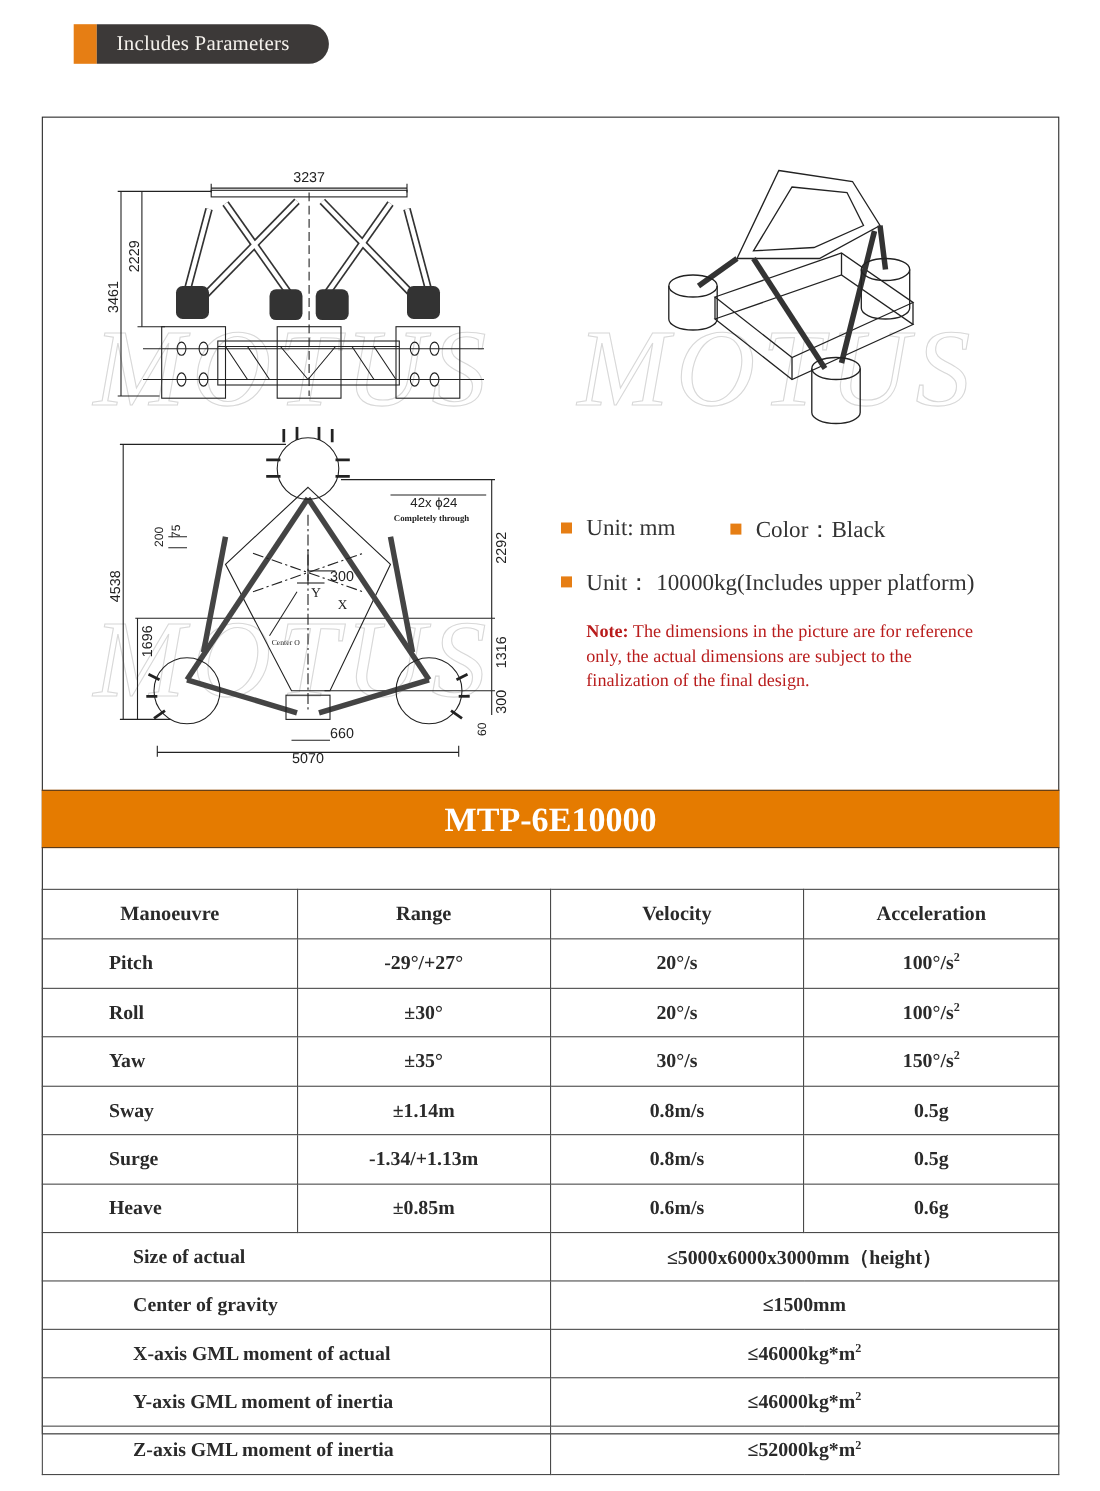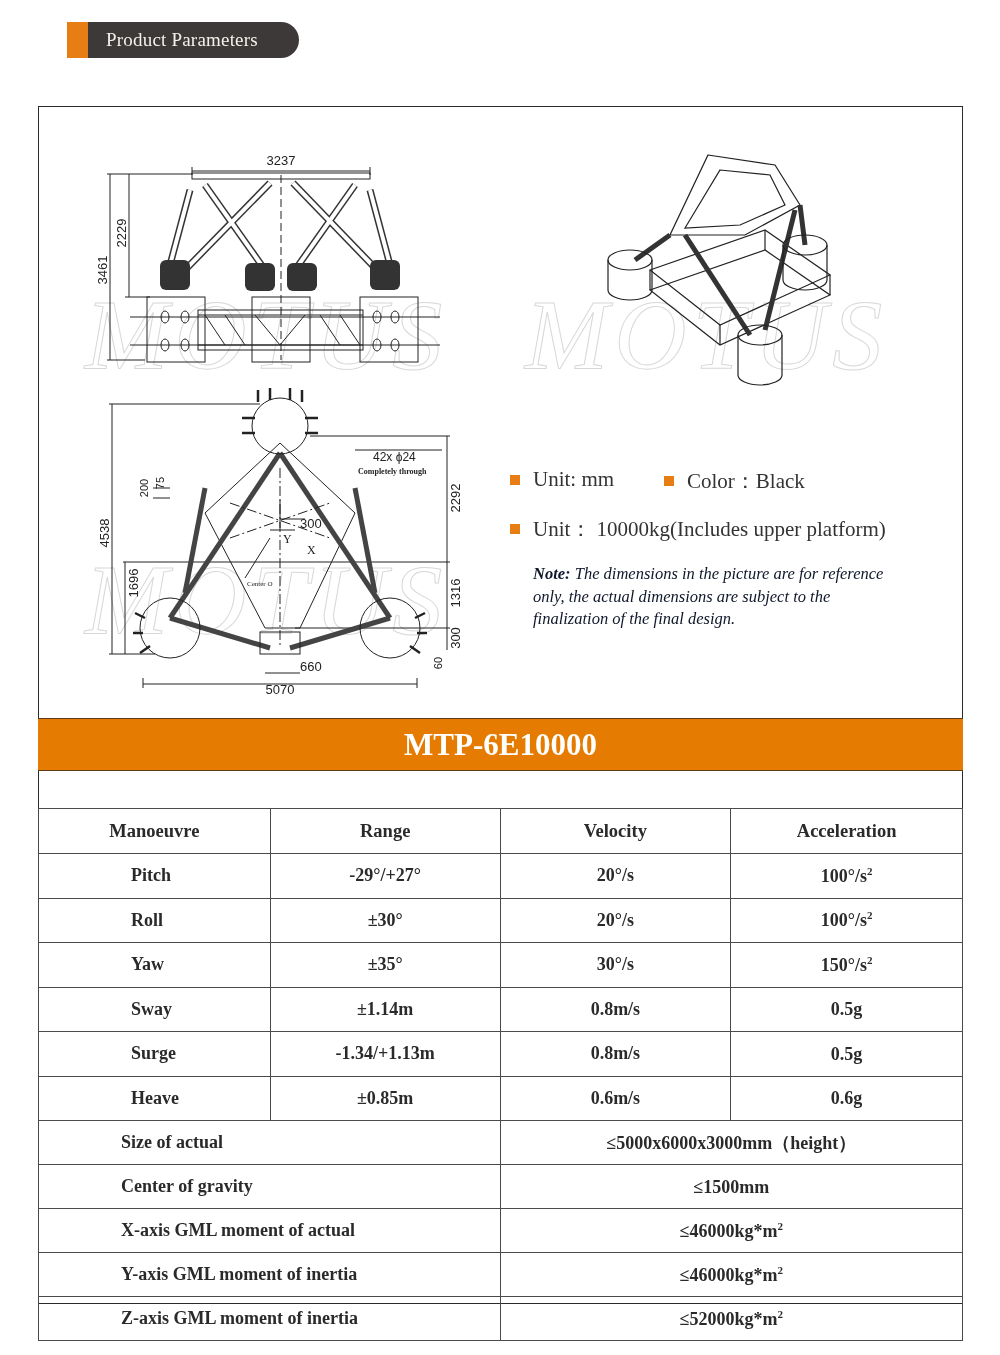--- a/index.html
+++ b/index.html
@@ -14,42 +14,42 @@
 
   
   .frame { position: absolute; left: 38px; top: 106px; width: 925px; height: 1198px; border: 1.5px solid #2a2a2a; }
 
   .drawing { position: absolute; }
   .watermark { position: absolute; font-family: "Liberation Serif", serif; font-style: italic; font-size: 100px;
     color: transparent; -webkit-text-stroke: 1px #d8d8d8; letter-spacing: 6px; pointer-events: none; margin-top: 27px; }
 
   .spec { position: absolute; left: 510px; font-size: 21px; color: #333; display: flex; align-items: center; }
   .bullet { display: inline-block; width: 10px; height: 10px; background: #e67e14; margin-right: 13px; }
-  .note { position: absolute; left: 533px; top: 563px; width: 360px; font-size: 16.5px; line-height: 22.5px; color: #0f172a; font-style: italic; }
+  .note { position: absolute; left: 533px; top: 563px; width: 360px; font-size: 16.5px; line-height: 22.5px; color: #b91c1c; }
   .note b { font-weight: bold; }
 
   
   .title-bar { position: absolute; left: 38px; top: 718px; width: 925px; height: 53px; background: #e57b00;
     border-top: 1.5px solid #5a3a1a; border-bottom: 1.5px solid #5a3a1a;
     color: #fff; font-weight: bold; font-size: 31px; text-align: center; line-height: 52px; }
   table.params { position: absolute; left: 38px; top: 808px; width: 925px; border-collapse: collapse; font-weight: bold; font-size: 18px; color: #2a2a2a; }
   table.params td { border: 1.2px solid #4a4a4a; text-align: center; vertical-align: middle; }
   table.params tr.head td { height: 45px; font-size: 18.5px; }
   table.params tr.motion td { height: 44.5px; }
   table.params tr.extra td { height: 44px; }
-  table.params td.name { text-align: left; padding-left: 92px; }
+  table.params td.name { text-align: left; padding-left: 60px; }
   table.params td.extra-name { text-align: left; padding-left: 82px; }
   sup { font-size: 11px; }
 </style>
 </head>
 <body>
 
 <div class="hdr">
   <div class="accent"></div>
-  <div class="label">Product Parameters</div>
+  <div class="label">Includes Parameters</div>
 </div>
 
 <div class="frame"></div>
 
 <div class="watermark" style="left:85px;top:250px;"><span>MOTUS</span></div>
 <div class="watermark" style="left:525px;top:250px;"><span>MOTUS</span></div>
 <div class="watermark" style="left:85px;top:515px;"><span>MOTUS</span></div>
 
 <svg class="drawing" style="left:95px;top:145px;" width="390" height="230" viewBox="0 0 390 230">
   <g stroke="#222" fill="none" stroke-width="1">

